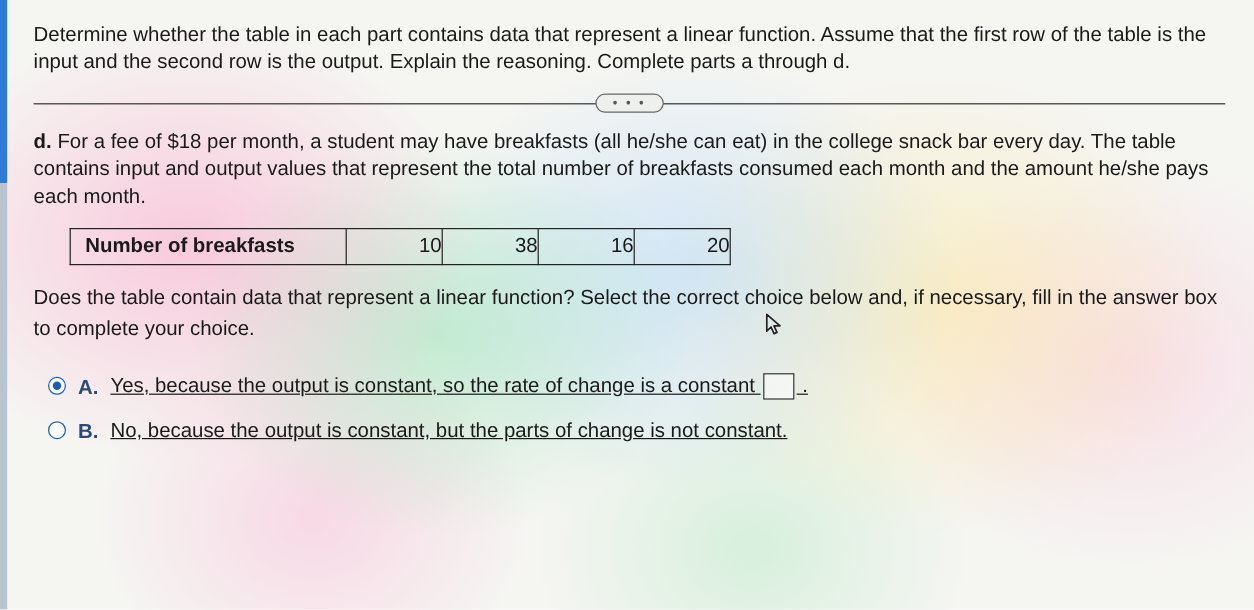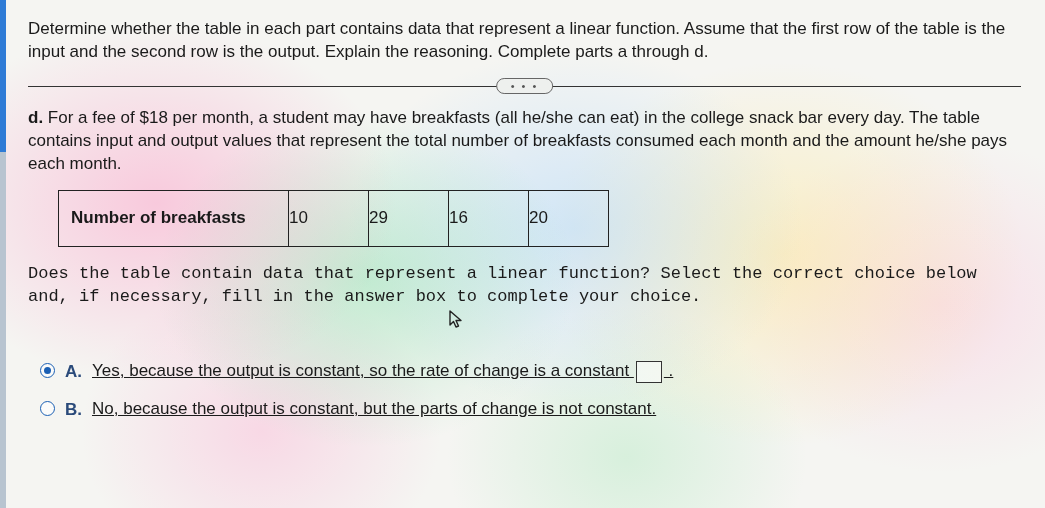--- a/index.html
+++ b/index.html
@@ -52,32 +52,32 @@
       cursor: pointer;
     }
     .para { margin-bottom: 6px; }
     .part-d { margin-top: 12px; }
     table.data {
       border-collapse: collapse;
       margin: 14px 0 16px 30px;
     }
     table.data td, table.data th {
       border: 1px solid #222;
-      padding: 16px 0;
-      text-align: left;
+      padding: 3px 0;
+      text-align: right;
       font-weight: normal;
     }
     table.data .label-cell {
       text-align: left;
       padding: 3px 10px 3px 12px;
       width: 230px;
       font-weight: bold;
     }
     table.data .val { width: 80px; }
-    .question { margin-bottom: 22px; font-family: Liberation Mono, monospace; }
+    .question { margin-bottom: 22px; }
     .cursor-icon {
       display: inline-block;
       vertical-align: middle;
       margin-left: 420px;
     }
     .choices { margin-left: 12px; }
     .choice-row {
       display: flex;
       align-items: flex-start;
       gap: 10px;
@@ -135,21 +135,21 @@
 <p class="para part-d">
   <b>d.</b>
   <span>For a fee of $18 per month, a student may have breakfasts (all he/she can eat) in the college snack bar every day. The table contains input and output values that represent the total number of breakfasts consumed each month and the amount he/she pays each month.</span>
 </p>
 
 <table class="data">
   <tbody>
       <tr>
     <td class="label-cell">Number of breakfasts</td>
     <td class="val">10</td>
-    <td class="val">29</td>
+    <td class="val">38</td>
     <td class="val">16</td>
     <td class="val">20</td>
   </tr>
 </tbody>
   </table>
 
 <p class="para question">
   <span>Does the table contain data that represent a linear function? Select the correct choice below and, if necessary, fill in the answer box to complete your choice.</span>
   <span class="cursor-icon">
     <svg width="18" height="22" viewBox="0 0 18 22">

